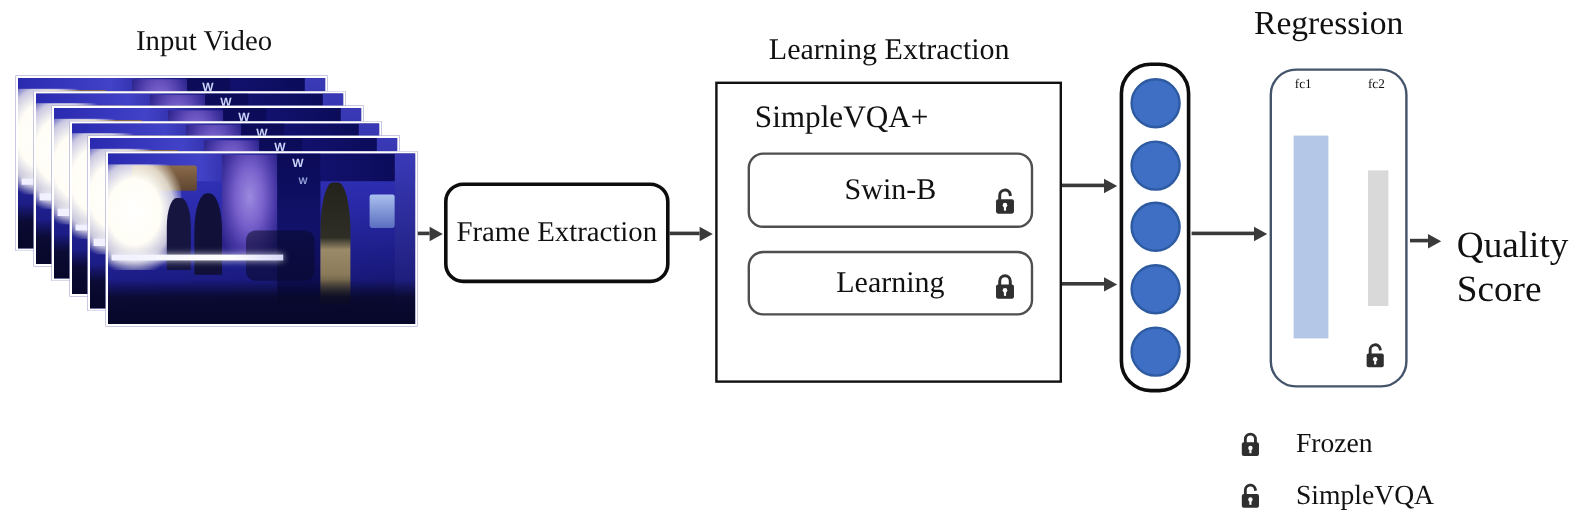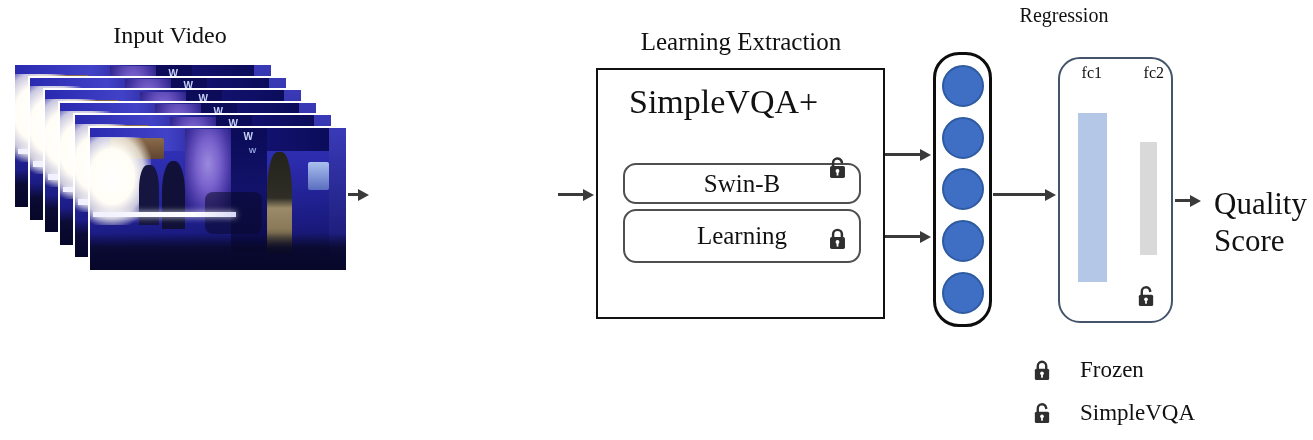--- a/index.html
+++ b/index.html
@@ -41,38 +41,38 @@
     border-left:11px solid #3a3a3a;border-top:6px solid transparent;border-bottom:6px solid transparent;
   }
 
   
   .box{position:absolute;box-sizing:border-box;background:#fff;}
   #frame-extraction-box{left:370px;top:152px;width:188px;height:84px;border:3px solid #0d0d0d;border-radius:16px;
     display:flex;align-items:center;justify-content:center;text-align:center;font-size:24px;line-height:1.17;}
   #feature-box{left:596px;top:68px;width:289px;height:251px;border:2px solid #111;}
   .model-box{position:absolute;box-sizing:border-box;background:#fff;border:2px solid #4f4f4f;border-radius:13px;
     display:flex;align-items:center;justify-content:center;font-size:25px;}
-  #swinb-box{left:623px;top:127px;width:238px;height:41px;margin-top:36px;}
+  #swinb-box{left:623px;top:127px;width:238px;height:63px;}
   #slowfast-box{left:623px;top:209px;width:238px;height:54px;}
   #vector-box{left:933px;top:52px;width:59px;height:275px;border:3px solid #0d0d0d;border-radius:26px;
     display:flex;flex-direction:column;align-items:center;justify-content:space-evenly;}
   .neuron{width:38px;height:38px;border-radius:50%;}
   #regression-box{left:1058px;top:57px;width:115px;height:266px;border:2px solid #44546a;border-radius:22px;}
-  .fc-label{position:absolute;font-size:16px;text-align:right;}
+  .fc-label{position:absolute;font-size:11px;text-align:center;}
   #fc1-label{left:1070px;top:64px;width:32px;}
   #fc2-label{left:1130px;top:64px;width:34px;}
   .fc-bar{position:absolute;}
   #fc1-bar{left:1078px;top:113px;width:29px;height:169px;}
   #fc2-bar{left:1140px;top:142px;width:17px;height:113px;}
 
   
   #input-video-label{left:60px;top:22px;width:220px;text-align:center;font-size:24px;}
   #fe-title{left:596px;top:28px;width:290px;text-align:center;font-size:25px;}
-  #simplevqa-label{left:629px;top:83px;font-size:34px;}
-  #regression-title{left:999px;top:4px;width:130px;text-align:center;font-size:20px;}
+  #simplevqa-label{left:629px;top:83px;font-size:26px;}
+  #regression-title{left:1045px;top:4px;width:130px;text-align:left;font-size:28px;}
   #quality-label{position:absolute;left:1214px;top:186px;width:105px;font-size:31px;line-height:1.18;white-space:normal;}
 
   
   .lock{position:absolute;display:block;}
   #swinb-lock{left:826px;top:155px;width:23px;height:25px;}
   #slowfast-lock{left:826px;top:226px;width:23px;height:25px;}
   #regression-lock{left:1135px;top:284px;width:22px;height:24px;}
   .legend-lock{width:22px;height:24px;position:static;flex:0 0 auto;}
 
   
@@ -198,20 +198,23 @@
     </div>
 
   <div class="harrow" style="left:346px;top:193px;width:12px;"></div>
   <div class="harrow" style="left:558px;top:193px;width:25px;"></div>
   <div class="harrow" style="left:862px;top:153px;width:58px;"></div>
   <div class="harrow" style="left:862px;top:235px;width:58px;"></div>
   <div class="harrow" style="left:993px;top:193px;width:52px;"></div>
   <div class="harrow" style="left:1108px;top:197px;width:18px;"></div>
   <div class="harrow" style="left:1175px;top:199px;width:15px;"></div>
 
+  <div class="box" id="frame-extraction-box">
+    <span>Frame Extraction</span>
+  </div>
 
   <div class="lbl" id="fe-title">Learning Extraction</div>
   <div class="box" id="feature-box"></div>
   <div class="lbl" id="simplevqa-label">SimpleVQA+</div>
 
   <div class="model-box" id="swinb-box">
     <span>Swin-B</span>
   </div>
   <span class="lock" id="swinb-lock"><svg viewBox="0 0 24 26" width="100%" height="100%">
         <path d="M7.4 12 V8.4 a4.6 4.6 0 0 1 9.1 -1.2 l0.2 1.4" fill="none" stroke="#2f2f2f" stroke-width="2.6"></path>

